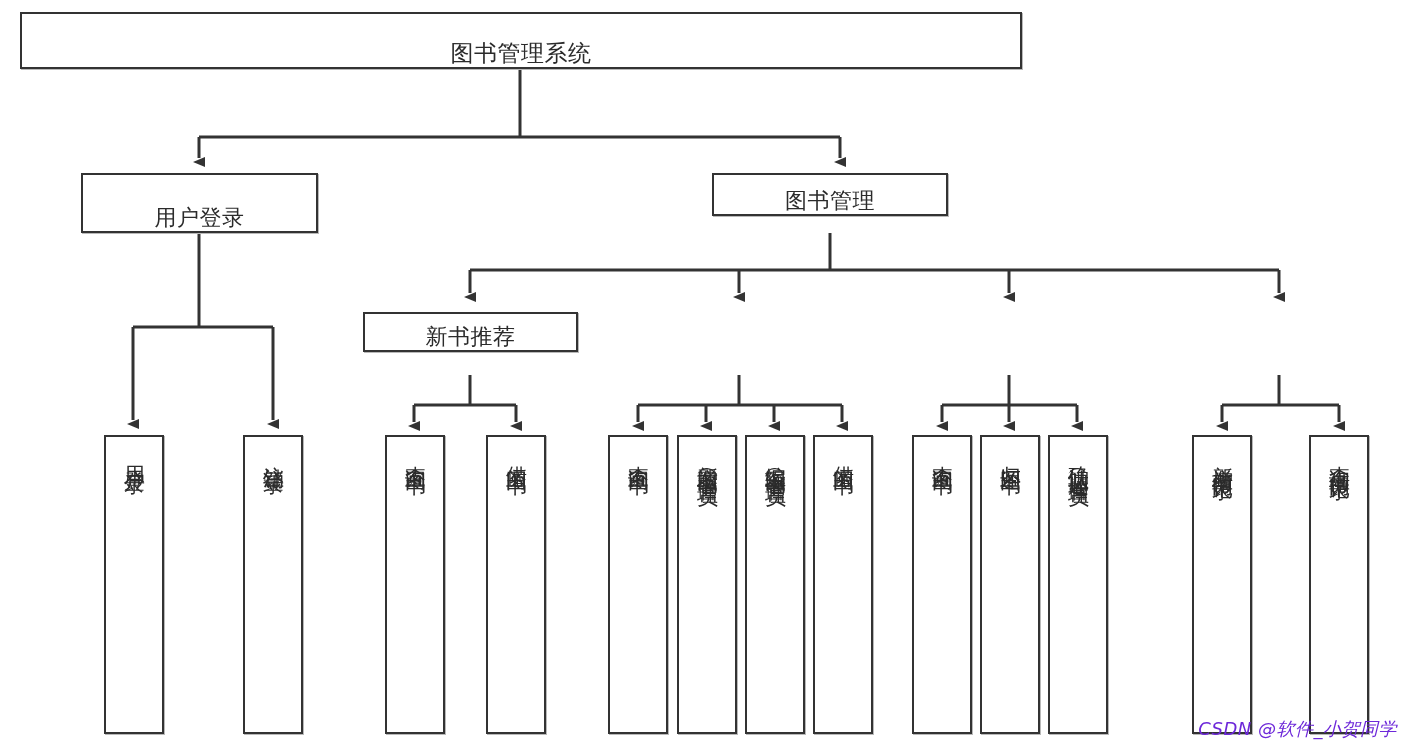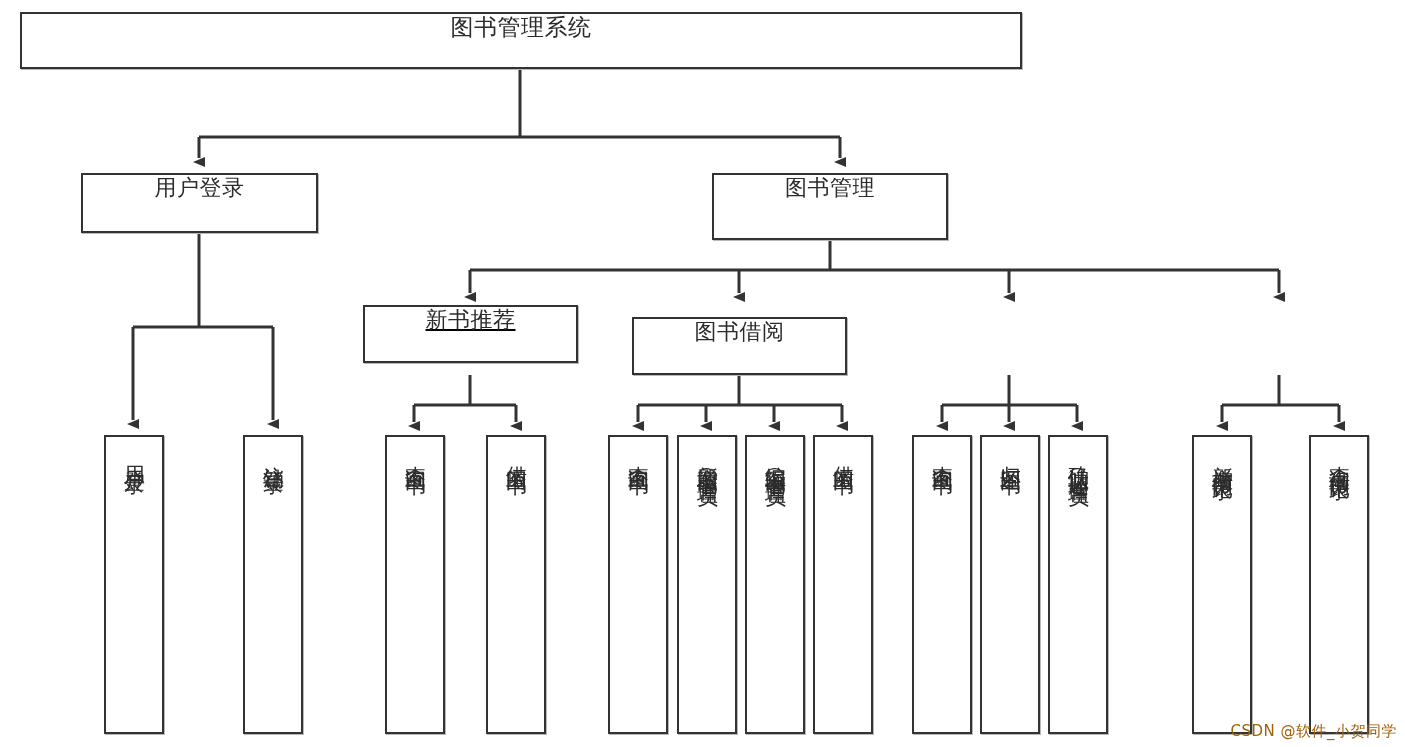--- a/index.html
+++ b/index.html
@@ -22,21 +22,21 @@
     width: 1405px;
     height: 747px;
     pointer-events: none;
   }
   .node {
     position: absolute;
     box-sizing: border-box;
     border: 2px solid #333333;
     background: #ffffff;
     display: flex;
-    align-items: flex-start;
+    align-items: flex-end;
     justify-content: center;
     box-shadow: 1px 1px 0 #b9b9b9;
   }
   .node .label {
     color: #2b2b2b;
     line-height: 1.18;
     letter-spacing: 0.5px;
     white-space: nowrap;
   }
   .node.h .label {
@@ -54,25 +54,26 @@
     text-orientation: upright;
     font-size: 21px;
     letter-spacing: 3px;
     white-space: pre;
     line-height: 1;
   }
   #watermark {
     position: absolute;
     right: 8px;
     bottom: 6px;
-    font-size: 15px;
-    color: #a16207;
+    font-size: 18px;
+    color: #6d28d9;
     letter-spacing: 0.5px;
     white-space: nowrap;
     font-family: "DejaVu Sans", "Liberation Sans", sans-serif;
+    font-style: italic;
   }
 </style>
 </head>
 <body>
 
 <div id="canvas">
 
   <svg id="wires" viewBox="0 0 1405 747">
     <defs>
       <marker id="arrow" markerWidth="10" markerHeight="12" refX="1" refY="6" orient="auto" markerUnits="userSpaceOnUse">
@@ -123,29 +124,26 @@
     </g>
   </svg>
 
   <div class="node root h" style="left:20px; top:12px; width:1002px; height:57px;">
     <span class="label">图书管理系统</span>
   </div>
 
   <div class="node h" style="left:81px; top:173px; width:237px; height:60px;">
     <span class="label">用户登录</span>
   </div>
-  <div class="node h" style="left:712px; top:173px; width:236px; height:67px;">
+  <div class="node h" style="left:712px; top:173px; width:236px; height:43px;">
     <span class="label">图书管理</span>
   </div>
 
-  <div class="node h" style="left:363px; top:305px; width:215px; height:58px;text-decoration:underline;">
+  <div class="node h" style="left:363px; top:312px; width:215px; height:40px;">
     <span class="label">新书推荐</span>
-  </div>
-  <div class="node h" style="left:632px; top:317px; width:215px; height:58px;">
-    <span class="label">图书借阅</span>
   </div>
 
   <div class="node v" style="left:104px; top:435px; width:60px; height:299px;">
     <span class="label">用户登录</span>
   </div>
   <div class="node v" style="left:243px; top:435px; width:60px; height:299px;">
     <span class="label">注销登录</span>
   </div>
 
   <div class="node v" style="left:385px; top:435px; width:60px; height:299px;">

